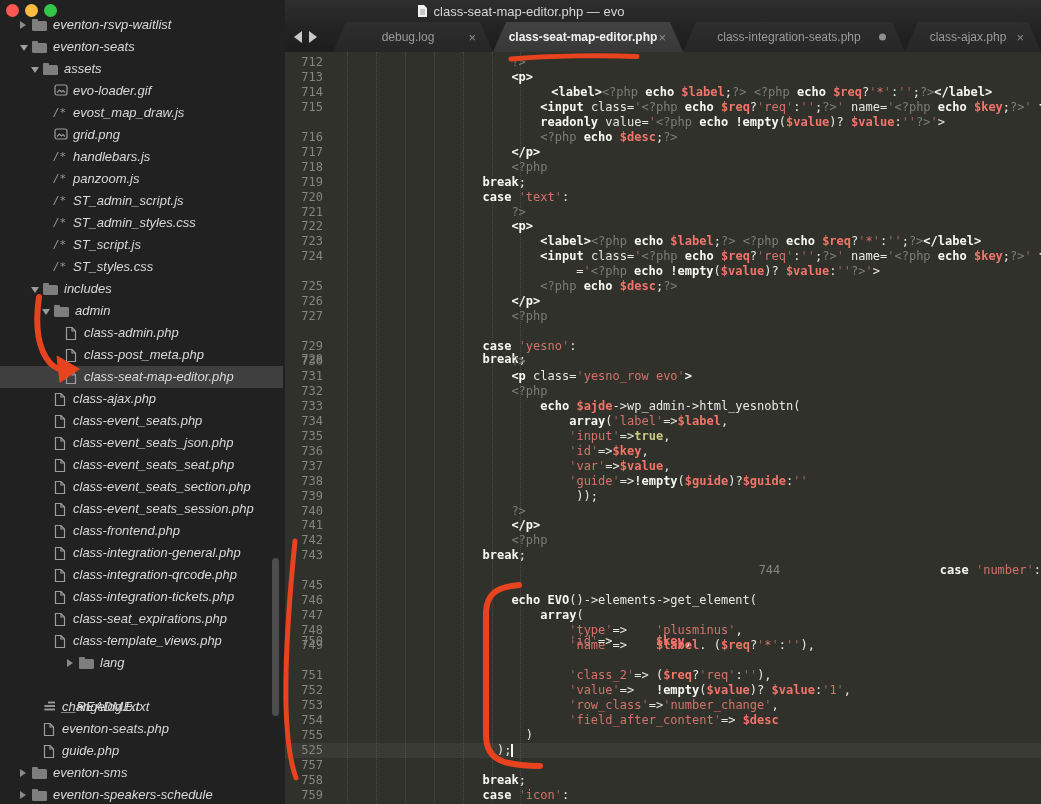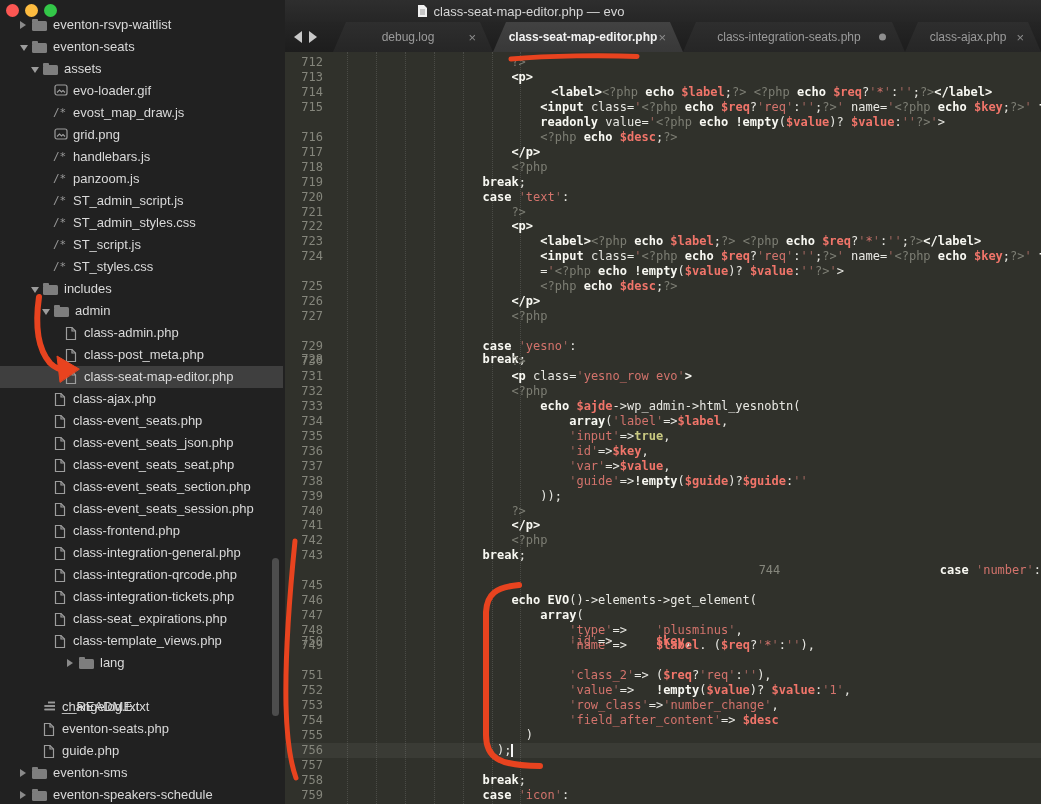--- a/index.html
+++ b/index.html
@@ -2,21 +2,21 @@
 <html><head>
 <meta charset="utf-8">
 <style>
   html,body{margin:0;padding:0;}
   body{
     width:1041px;height:804px;position:relative;overflow:hidden;
     background:#30312b;font-family:"Liberation Sans",sans-serif;
     -webkit-font-smoothing:antialiased;
   }
   
-  .sidebar{position:absolute;left:0;top:0;width:309px;height:804px;background:#212121;border-right:2px solid #191919;box-sizing:border-box;z-index:1;}
+  .sidebar{position:absolute;left:0;top:0;width:309px;height:804px;background:#212121;border-right:2px solid #191919;box-sizing:border-box;z-index:1;font-style:italic;}
   .srow{position:absolute;left:0;width:283px;height:22px;line-height:22px;color:#d9d9d9;font-size:13px;cursor:default;}
   .srow.sel{background:#3f3f3f;}
   .srow .lbl{position:absolute;top:0;white-space:nowrap;}
   .tri-r{position:absolute;top:7px;width:0;height:0;border-left:6px solid #8a8a8a;border-top:4px solid transparent;border-bottom:4px solid transparent;}
   .tri-d{position:absolute;top:9px;width:0;height:0;border-top:6px solid #9c9c9c;border-left:4px solid transparent;border-right:4px solid transparent;}
   .fold{position:absolute;top:7px;width:15px;height:10px;background:#7e7e7e;border-radius:1.5px;}
   .fold::before{content:"";position:absolute;left:0;top:-2px;width:6px;height:3px;background:#7e7e7e;border-radius:1px 1px 0 0;}
   .ficon{position:absolute;top:4px;}
   .codeicon{position:absolute;top:0;font-family:"DejaVu Sans Mono",monospace;font-size:11px;color:#9a9a9a;}
   .sb-scroll{position:absolute;left:272px;top:558px;width:7px;height:158px;background:#4d4d4d;border-radius:3.5px;z-index:2;}
@@ -373,21 +373,21 @@
       <span class="cl">                        <span class="b">&lt;p&gt;</span></span>
     </div>
     <div class="crow" style="top: 182.4px;">
       <span class="gut">723</span>
       <span class="cl">                            <span class="b">&lt;label&gt;</span><span class="g">&lt;?php</span><span class="b"> echo </span><span class="v">$label</span><span class="t">;</span><span class="g">?&gt;</span><span class="t"> </span><span class="g">&lt;?php</span><span class="b"> echo </span><span class="v">$req</span><span class="t">?</span><span class="q">'</span><span class="s">*</span><span class="q">'</span><span class="t">:</span><span class="q">''</span><span class="t">;</span><span class="g">?&gt;</span><span class="b">&lt;/label&gt;</span></span>
     </div>
     <div class="crow" style="top: 197.35px;">
       <span class="gut">724</span>
       <span class="cl">                            <span class="b">&lt;input</span><span class="t"> class=</span><span class="q">'</span><span class="g">&lt;?php</span><span class="b"> echo </span><span class="v">$req</span><span class="t">?</span><span class="q">'</span><span class="s">req</span><span class="q">'</span><span class="t">:</span><span class="q">''</span><span class="t">;</span><span class="g">?&gt;</span><span class="q">'</span><span class="t"> name=</span><span class="q">'</span><span class="g">&lt;?php</span><span class="b"> echo </span><span class="v">$key</span><span class="t">;</span><span class="g">?&gt;</span><span class="q">'</span><span class="b"> ty</span></span>
     </div>
-    <div class="crow" style="top: 212.3px;">
+    <div class="crow" style="top: 212.3px; padding-left: 36px;">
       <span class="gut"></span>
       <span class="cl">                            <span class="t">=</span><span class="q">'</span><span class="g">&lt;?php</span><span class="b"> echo </span><span class="b">!empty</span><span class="t">(</span><span class="v">$value</span><span class="t">)? </span><span class="v">$value</span><span class="t">:</span><span class="q">''</span><span class="g">?&gt;</span><span class="q">'</span><span class="t">&gt;</span></span>
     </div>
     <div class="crow" style="top: 227.25px;">
       <span class="gut">725</span>
       <span class="cl">                            <span class="g">&lt;?php</span><span class="b"> echo </span><span class="v">$desc</span><span class="t">;</span><span class="g">?&gt;</span></span>
     </div>
     <div class="crow" style="top: 242.2px;">
       <span class="gut">726</span>
       <span class="cl">                        <span class="b">&lt;/p&gt;</span></span>
@@ -433,21 +433,21 @@
       <span class="cl">                                <span class="q">'</span><span class="s">id</span><span class="q">'</span><span class="t">=&gt;</span><span class="v">$key</span><span class="t">,</span></span>
     </div>
     <div class="crow" style="top: 406.65px;">
       <span class="gut">737</span>
       <span class="cl">                                <span class="q">'</span><span class="s">var</span><span class="q">'</span><span class="t">=&gt;</span><span class="v">$value</span><span class="t">,</span></span>
     </div>
     <div class="crow" style="top: 421.6px;">
       <span class="gut">738</span>
       <span class="cl">                                <span class="q">'</span><span class="s">guide</span><span class="q">'</span><span class="t">=&gt;</span><span class="b">!empty</span><span class="t">(</span><span class="v">$guide</span><span class="t">)?</span><span class="v">$guide</span><span class="t">:</span><span class="q">''</span></span>
     </div>
-    <div class="crow" style="top: 436.55px;">
+    <div class="crow" style="top: 436.55px; gap: 36px;">
       <span class="gut">739</span>
       <span class="cl">                            <span class="t">));</span></span>
     </div>
     <div class="crow" style="top: 451.5px;">
       <span class="gut">740</span>
       <span class="cl">                        <span class="g">?&gt;</span></span>
     </div>
     <div class="crow" style="top: 466.45px;">
       <span class="gut">741</span>
       <span class="cl">                        <span class="b">&lt;/p&gt;</span></span>
@@ -502,21 +502,21 @@
     </div>
     <div class="crow" style="top: 660.8px;">
       <span class="gut">754</span>
       <span class="cl">                                <span class="q">'</span><span class="s">field_after_content</span><span class="q">'</span><span class="t">=&gt; </span><span class="v">$desc</span></span>
     </div>
     <div class="crow" style="top: 675.75px;">
       <span class="gut">755</span>
       <span class="cl">                          <span class="t">)</span></span>
     </div>
     <div class="crow" style="top: 690.7px;">
-      <span class="gut">756</span>
+      <span class="gut">525</span>
       <span class="cl">                      <span class="t">);</span></span>
     </div>
     <div class="crow" style="top: 705.65px;">
       <span class="gut">757</span>
       <span class="cl"></span>
     </div>
     <div class="crow" style="top: 720.6px;">
       <span class="gut">758</span>
       <span class="cl">                    <span class="b">break</span><span class="t">;</span></span>
     </div>

